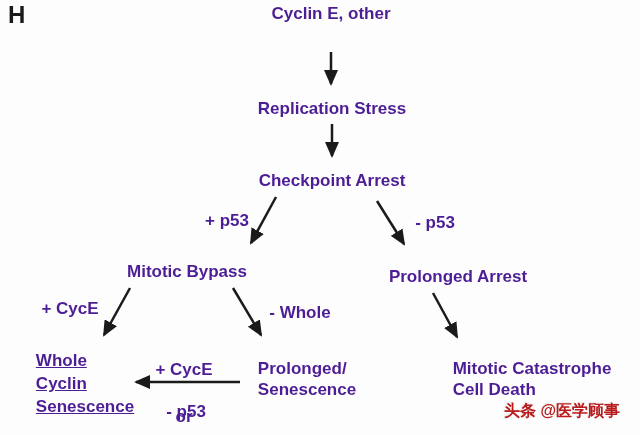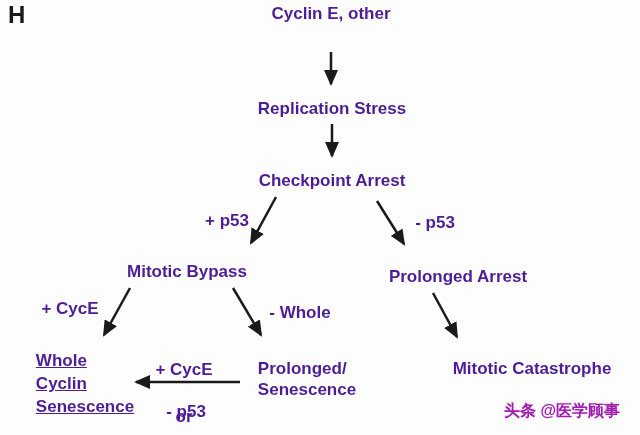--- a/index.html
+++ b/index.html
@@ -42,21 +42,21 @@
   .arrows line {
     stroke: #1a1a1a;
     stroke-width: 2.5;
   }
   .watermark {
     position: absolute;
     left: 504px;
     top: 401px;
     font-size: 16px;
     font-weight: bold;
-    color: #a21caf;
+    color: #b91c1c;
     text-shadow: 1px 1px 0 rgba(255,255,255,0.9), -1px -1px 0 rgba(224,224,224,0.6);
     white-space: nowrap;
   }
 </style>
 </head>
 <body>
 
 <div class="stage">
 
   <svg class="arrows" viewBox="0 0 640 435">
@@ -95,20 +95,21 @@
     <div>Senescence</div>
   </div>
 
   <div class="node" style="left:307px; top:358px;">
     <div>Prolonged/</div>
     <div>Senescence</div>
   </div>
 
   <div class="node" style="left:532px; top:358px;">
     <div>Mitotic Catastrophe</div>
+    <div>Cell Death</div>
   </div>
 
   <div class="edge-label" style="left:227px; top:210px;">+ p53</div>
 
   <div class="edge-label" style="left:435px; top:212px;">- p53</div>
 
   <div class="edge-label" style="left:70px; top:298px;">+ CycE</div>
 
   <div class="edge-label" style="left:300px; top:302px;">- Whole</div>
 

